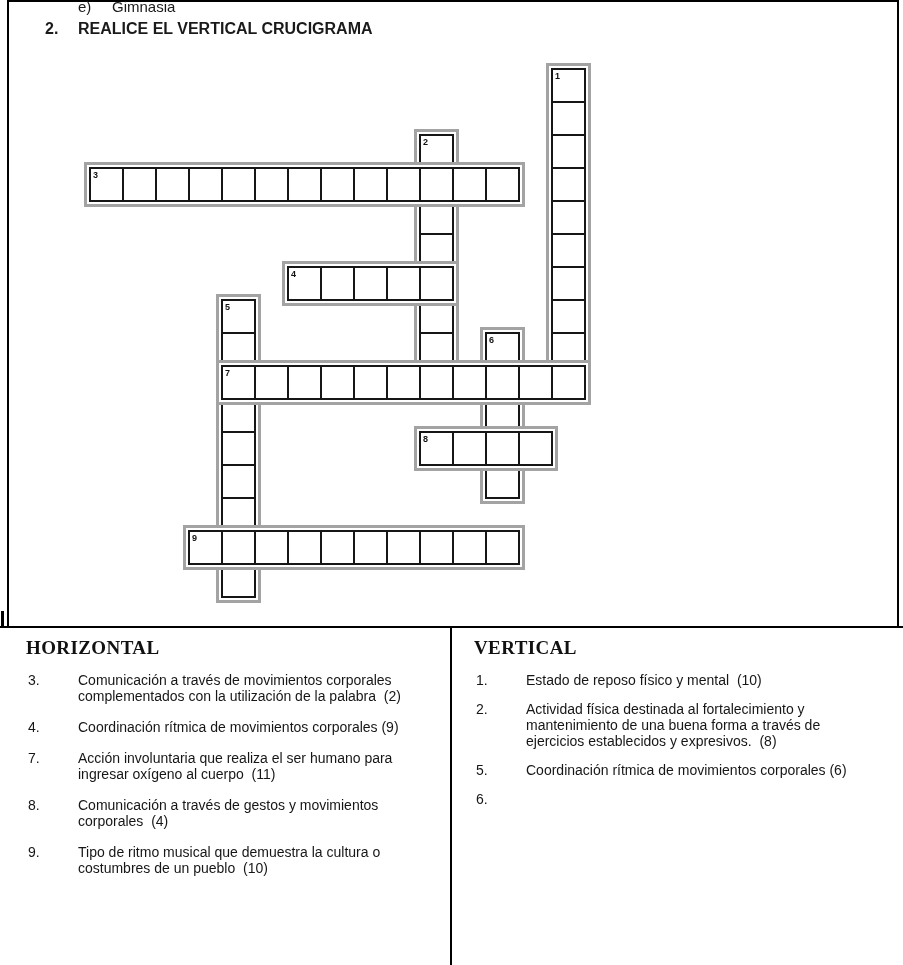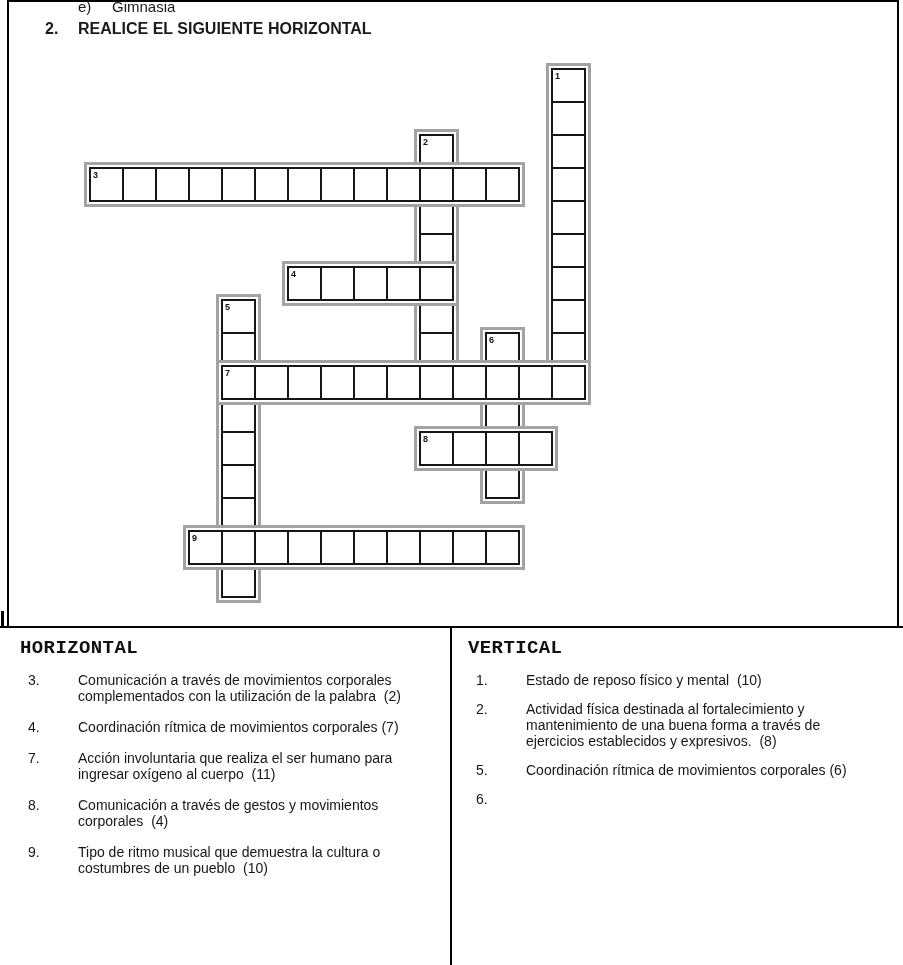--- a/index.html
+++ b/index.html
@@ -64,39 +64,39 @@
   .corner-mark { position: absolute; left: 1px; top: 611px; width: 3px; height: 16px; background: #000; }
   .section-divider { position: absolute; left: 0; top: 626px; width: 903px; height: 2px; background: #000; }
 
   
   .clues-section { position: absolute; left: 0; top: 628px; width: 903px; height: 337px; background: #fff; }
   .col-divider { position: absolute; left: 450px; top: 0; width: 2px; height: 337px; background: #000; }
   .clue-col { position: absolute; top: 0; box-sizing: border-box; }
   .col-left  { left: 0;    width: 450px; height: 100%; padding: 9px 0 0 20px; }
   .col-right { left: 452px; width: 451px; height: 100%; padding: 9px 16px 0 16px; }
   .clue-title {
-    margin: 0 0 13px 0;
-    font-family: Liberation Mono, monospace;
+    margin: 0 0 13px 6px;
+    font-family: Liberation Serif, serif;
     font-size: 19px; font-weight: bold;
     letter-spacing: 0.4px;
     color: #111;
   }
   .clue { display: flex; margin-bottom: 15px; font-size: 14px; line-height: 16px; color: #161616; }
   .col-right .clue { margin-bottom: 13px; }
   .clue-num { flex: none; width: 58px; padding-left: 8px; box-sizing: border-box; }
   .clue-text { flex: none; white-space: pre-wrap; }
   .col-left  .clue-text { width: 340px; }
   .col-right .clue-text { width: 348px; }
 </style>
 </head>
 <body>
 
 <div class="top-box">
   <div class="line-e"><span class="marker">e)</span><span>Gimnasia</span></div>
-  <div class="line-inst"><span class="num">2.</span><span>REALICE EL SIGUIENTE HORIZONTAL</span></div>
+  <div class="line-inst"><span class="num">2.</span><span>REALICE EL VERTICAL CRUCIGRAMA</span></div>
   <div class="board">
       <div class="strip v" style="left: 457px; top: -5px; border-color: rgb(163, 163, 163);">
         <div class="cell" style="border-color: rgb(22, 22, 22);">
           <span class="cellnum">1</span>
         </div>
         <div class="cell" style="border-color: rgb(22, 22, 22);"></div>
         <div class="cell" style="border-color: rgb(22, 22, 22);"></div>
         <div class="cell" style="border-color: rgb(22, 22, 22);"></div>
         <div class="cell" style="border-color: rgb(22, 22, 22);"></div>
         <div class="cell" style="border-color: rgb(22, 22, 22);"></div>
@@ -211,21 +211,21 @@
 <div class="clues-section">
   <div class="clue-col col-left">
     <h2 class="clue-title">HORIZONTAL</h2>
     <div>
         <div class="clue">
           <span class="clue-num">3.</span>
           <span class="clue-text">Comunicación a través de movimientos corporales complementados con la utilización de la palabra  (2)</span>
         </div>
         <div class="clue">
           <span class="clue-num">4.</span>
-          <span class="clue-text">Coordinación rítmica de movimientos corporales (7)</span>
+          <span class="clue-text">Coordinación rítmica de movimientos corporales (9)</span>
         </div>
         <div class="clue">
           <span class="clue-num">7.</span>
           <span class="clue-text">Acción involuntaria que realiza el ser humano para ingresar oxígeno al cuerpo  (11)</span>
         </div>
         <div class="clue">
           <span class="clue-num">8.</span>
           <span class="clue-text">Comunicación a través de gestos y movimientos corporales  (4)</span>
         </div>
         <div class="clue">

